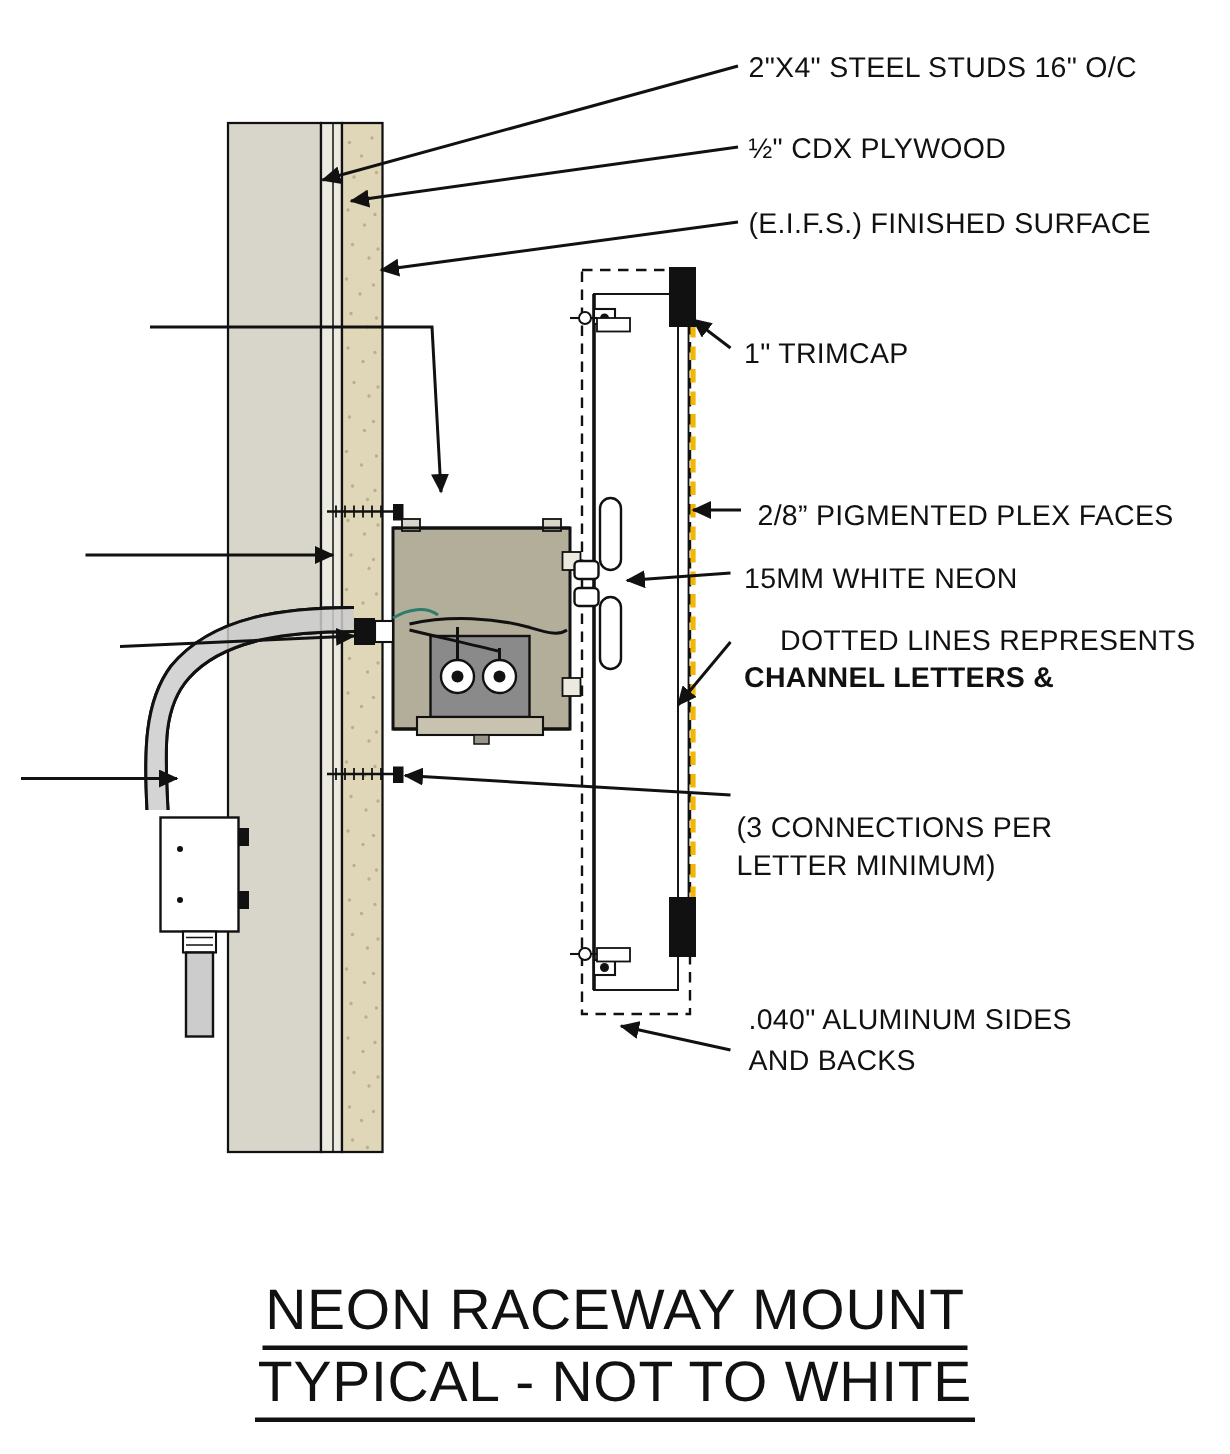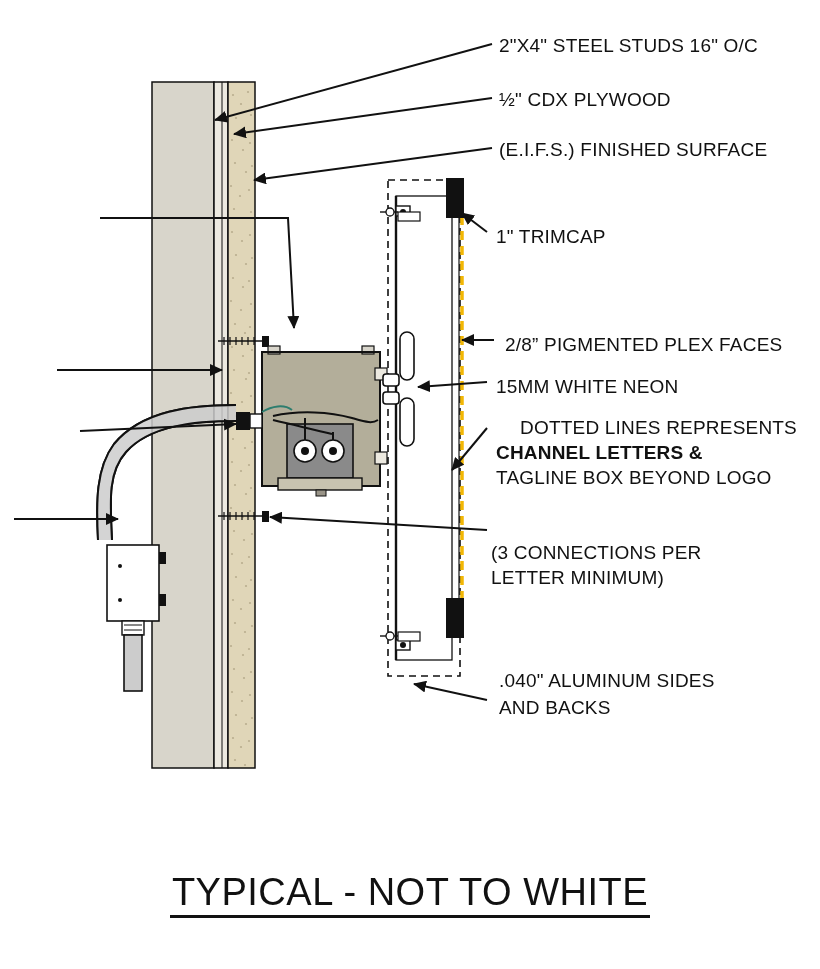--- a/index.html
+++ b/index.html
@@ -312,26 +312,25 @@
   <div class="callout-text" style="left:499px; top:137px;">(E.I.F.S.) FINISHED SURFACE</div>
 
   <div class="callout-text" style="left:496px; top:224px;">1" TRIMCAP</div>
 
   <div class="callout-text" style="left:505px; top:332px;">2/8” PIGMENTED PLEX FACES</div>
 
   <div class="callout-text" style="left:496px; top:374px;">15MM WHITE NEON</div>
 
   <div class="callout-text" style="left:496px; top:415px;margin-left:24px;">DOTTED LINES REPRESENTS</div>
   <div class="callout-text" style="left:496px; top:440px;font-weight:bold;">CHANNEL LETTERS &amp;</div>
-  <div class="callout-text" style="left:496px; top:465px;">TAGLINE BOX BEYOND LOGO</div>
 
   <div class="callout-text" style="left:491px; top:540px;">(3 CONNECTIONS PER</div>
   <div class="callout-text" style="left:491px; top:565px;">LETTER MINIMUM)</div>
 
   <div class="callout-text" style="left:499px; top:668px;">.040" ALUMINUM SIDES</div>
   <div class="callout-text" style="left:499px; top:695px;">AND BACKS</div>
 
   <div class="title-block">
-    <br>
+    <div class="title-line">NEON RACEWAY MOUNT</div><br>
     <div class="title-line">TYPICAL - NOT TO WHITE</div>
   </div>
 
 </div>
 
 </body></html>

